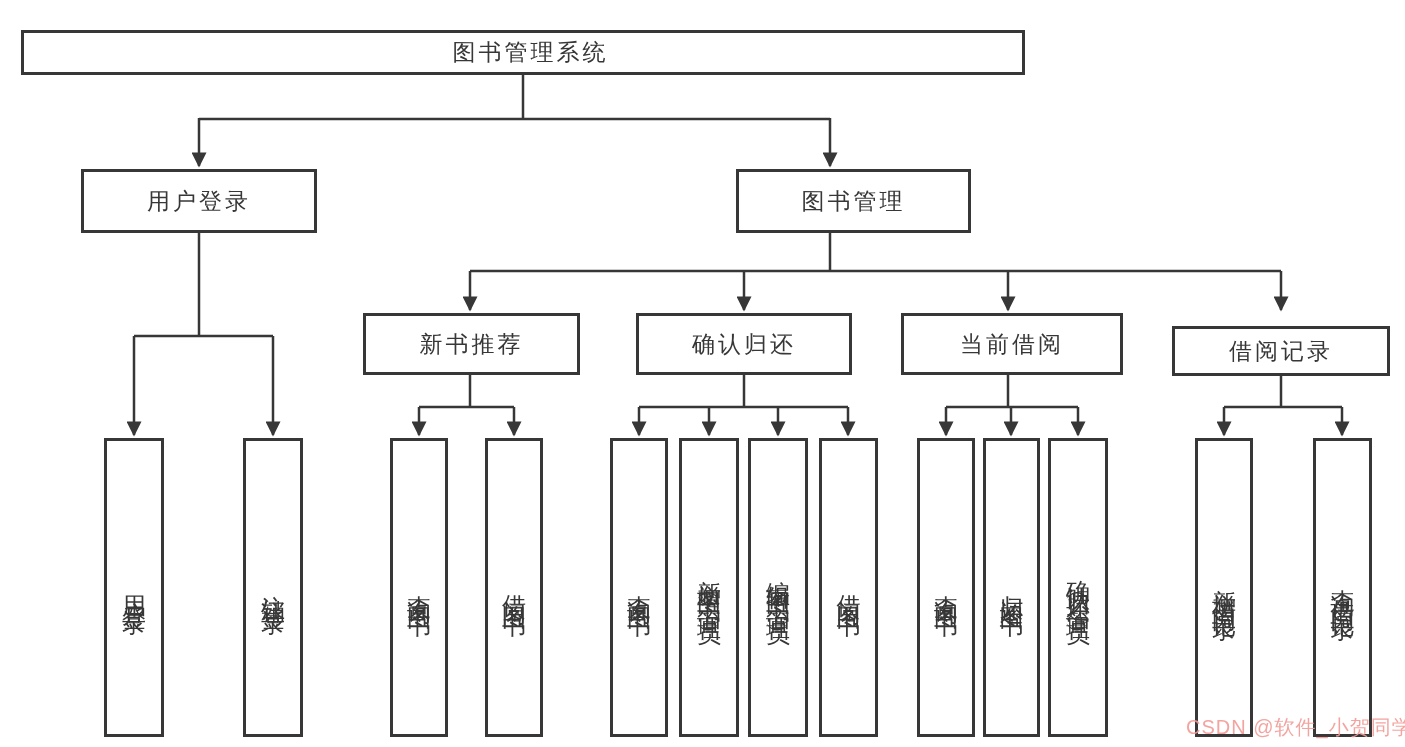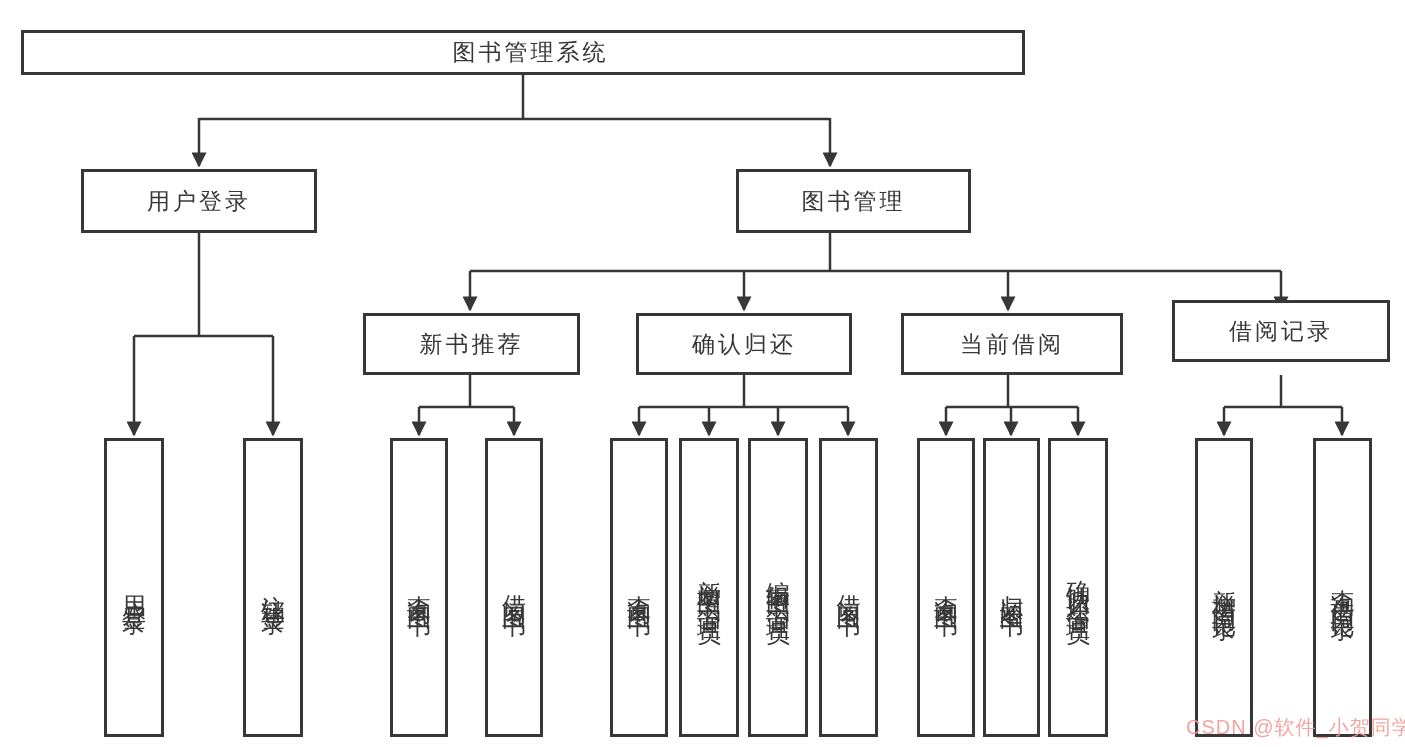--- a/index.html
+++ b/index.html
@@ -130,21 +130,21 @@
 
   <div class="box hbox" style="left:363px; top:313px; width:217px; height:62px;">
     <span>新书推荐</span>
   </div>
   <div class="box hbox" style="left:636px; top:313px; width:216px; height:62px;">
     <span>确认归还</span>
   </div>
   <div class="box hbox" style="left:901px; top:313px; width:222px; height:62px;">
     <span>当前借阅</span>
   </div>
-  <div class="box hbox" style="left:1172px; top:300px; width:218px; height:62px;">
+  <div class="box hbox" style="left:1172px; top:326px; width:218px; height:50px;">
     <span>借阅记录</span>
   </div>
 
   <div class="box vbox" style="left:104px; top:438px; width:60px; height:299px;">
     <span>用户登录</span>
   </div>
   <div class="box vbox" style="left:243px; top:438px; width:60px; height:299px;">
     <span>注销登录</span>
   </div>
 

